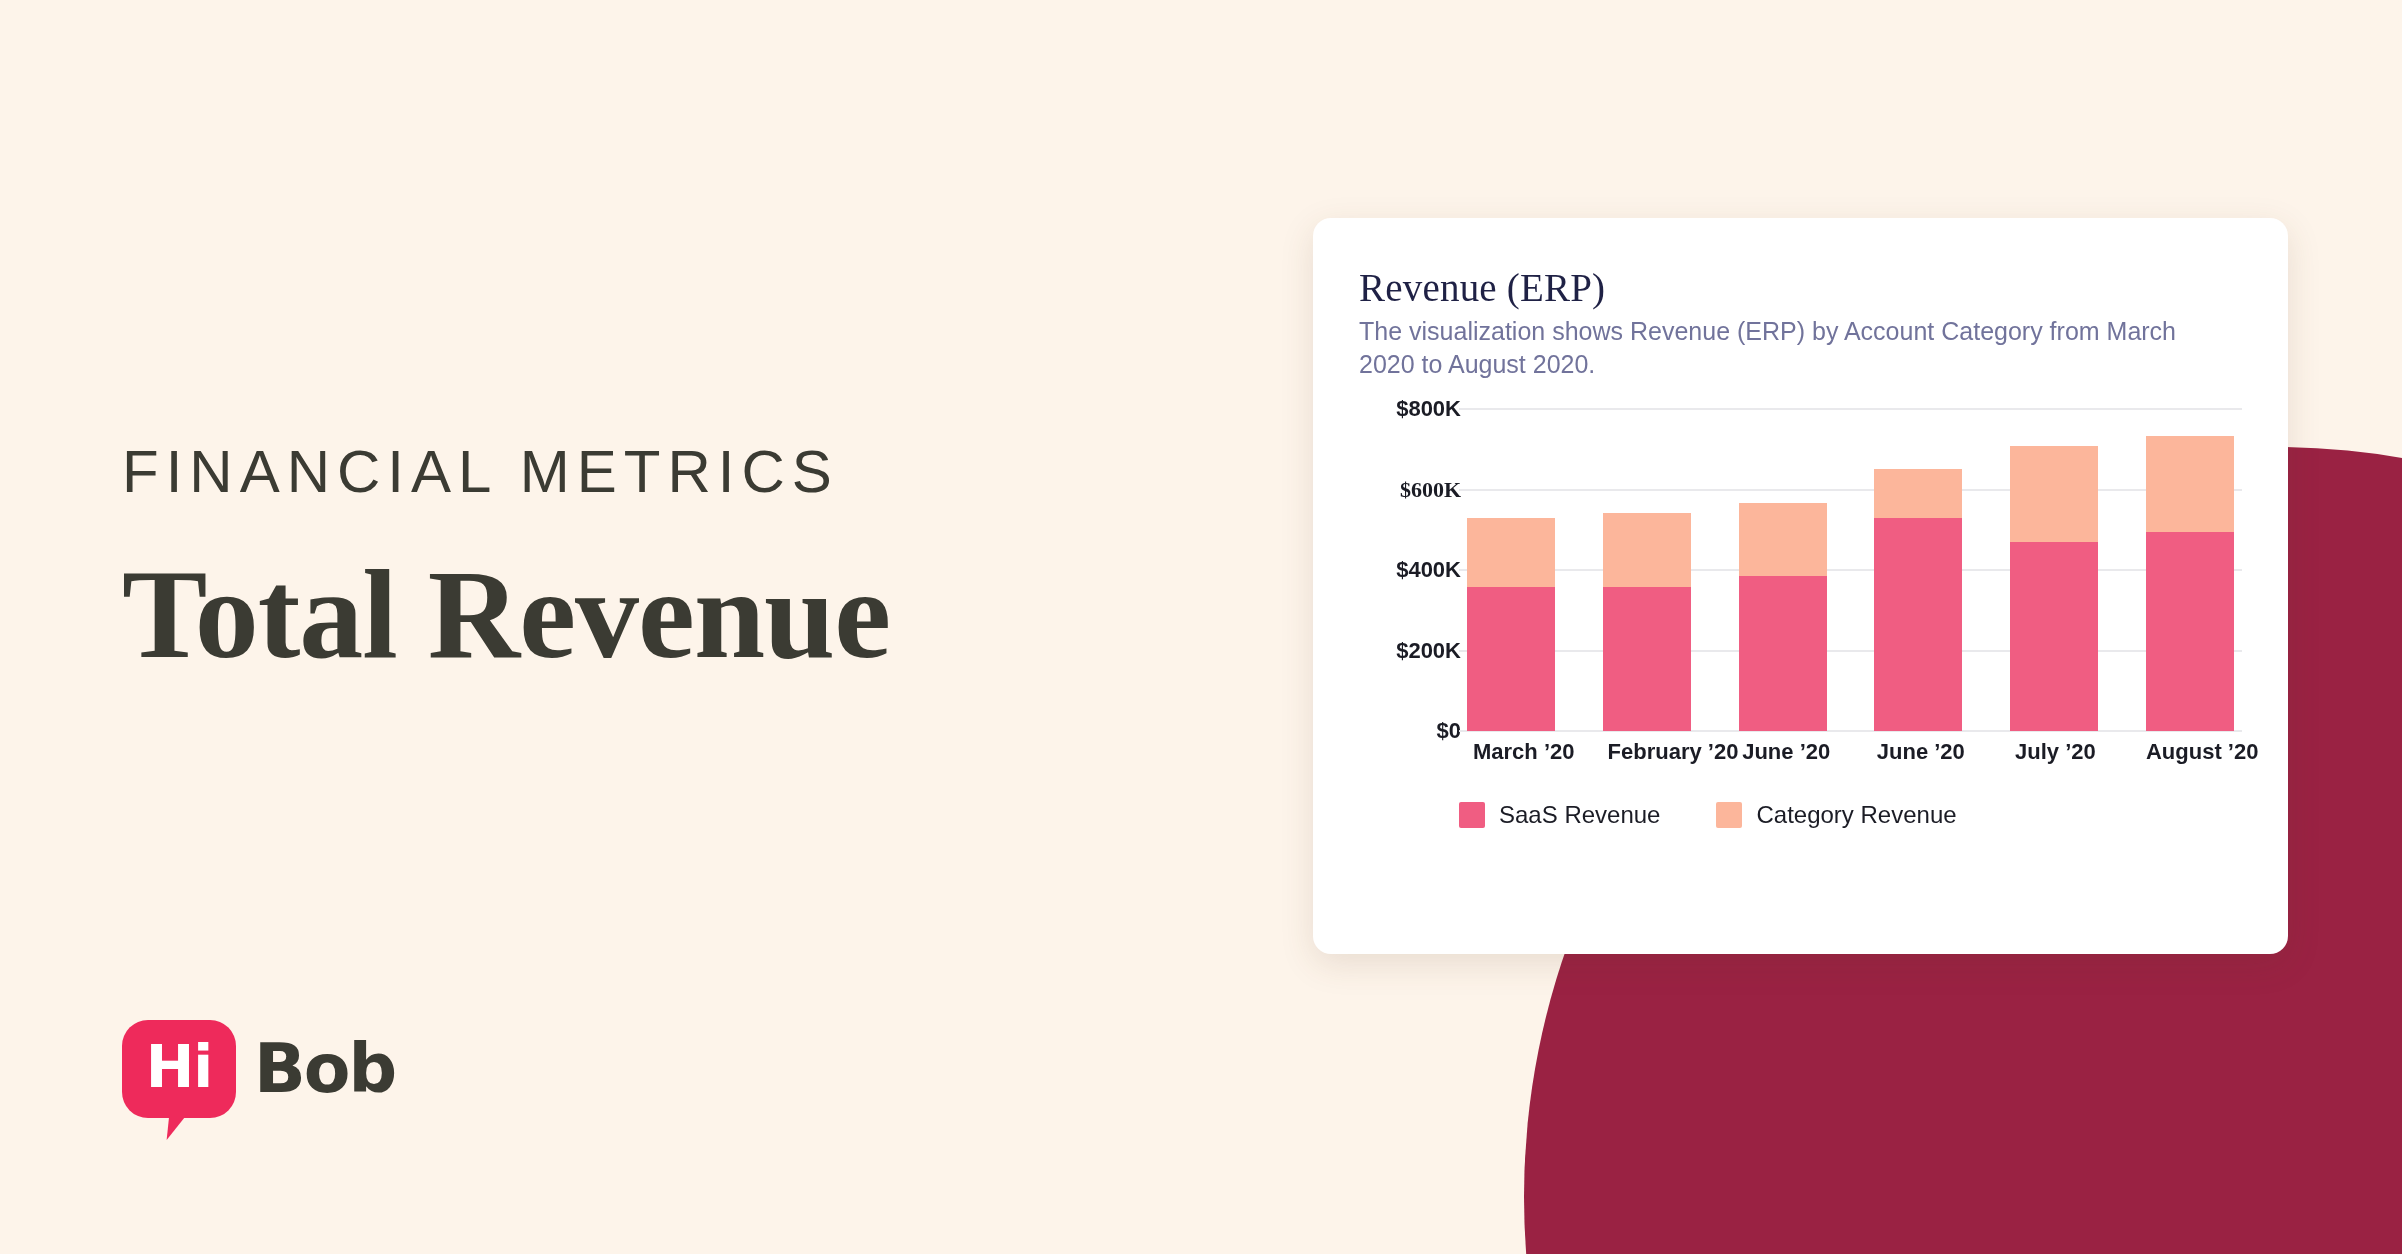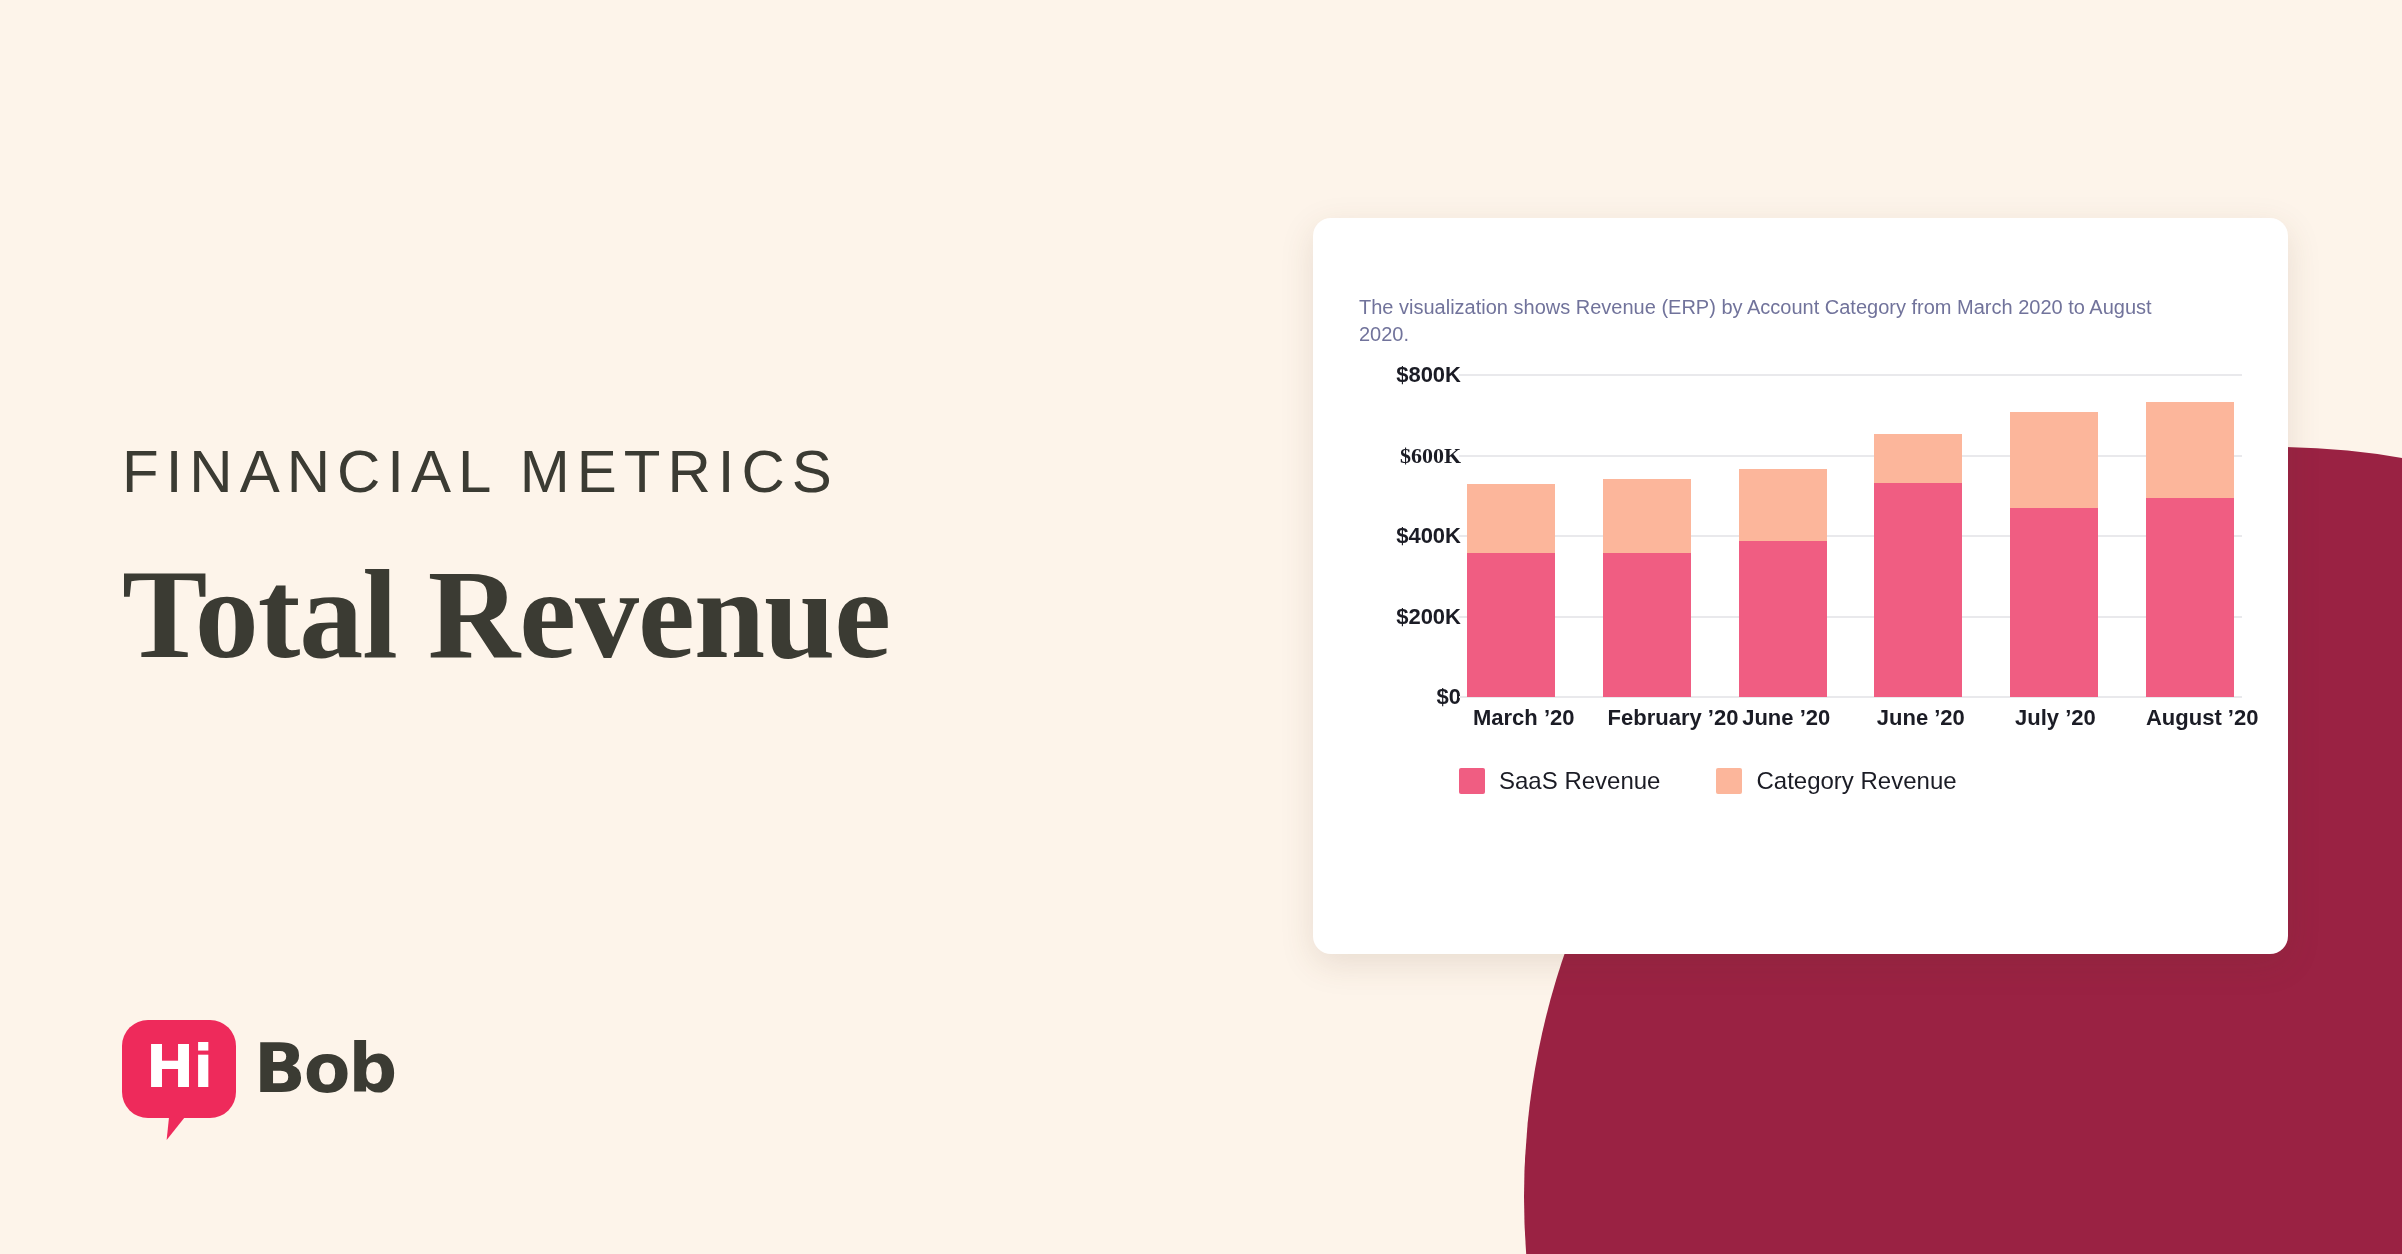--- a/index.html
+++ b/index.html
@@ -118,23 +118,23 @@
   }
   #card-title {
     font-family: "Liberation Serif", serif;
     font-size: 39px;
     font-weight: 400;
     color: #1F2145;
     letter-spacing: 0.2px;
     line-height: 1.15;
   }
   #card-subtitle {
-    margin-top: 28px;
-    font-family: "Liberation Sans", sans-serif;
-    font-size: 20px;
+    margin-top: 4px;
+    font-family: "Liberation Sans", sans-serif;
+    font-size: 25px;
     font-weight: 400;
     color: #71739B;
     line-height: 1.33;
     max-width: 840px;
   }
 
   
   #plot-wrap {
     position: relative;
     margin-top: 28px;
@@ -243,20 +243,21 @@
   </div>
 
   <div id="logo">
     <div id="logo-bubble">
       <span id="logo-hi">Hi</span>
     </div>
     <span id="logo-bob">Bob</span>
   </div>
 
   <div id="chart-card">
+    <div id="card-title">Revenue (ERP)</div>
     <div id="card-subtitle">The visualization shows Revenue (ERP) by Account Category from March 2020 to August 2020.</div>
 
     <div id="plot-wrap">
       <div id="y-axis">
           <div class="y-tick" style="top: 0px;">$800K</div>
           <div class="y-tick" style="top: 80.5px; font-family: Liberation Serif, serif;">$600K</div>
           <div class="y-tick" style="top: 161px;">$400K</div>
           <div class="y-tick" style="top: 241.5px;">$200K</div>
           <div class="y-tick" style="top: 322px;">$0</div>
         </div>

